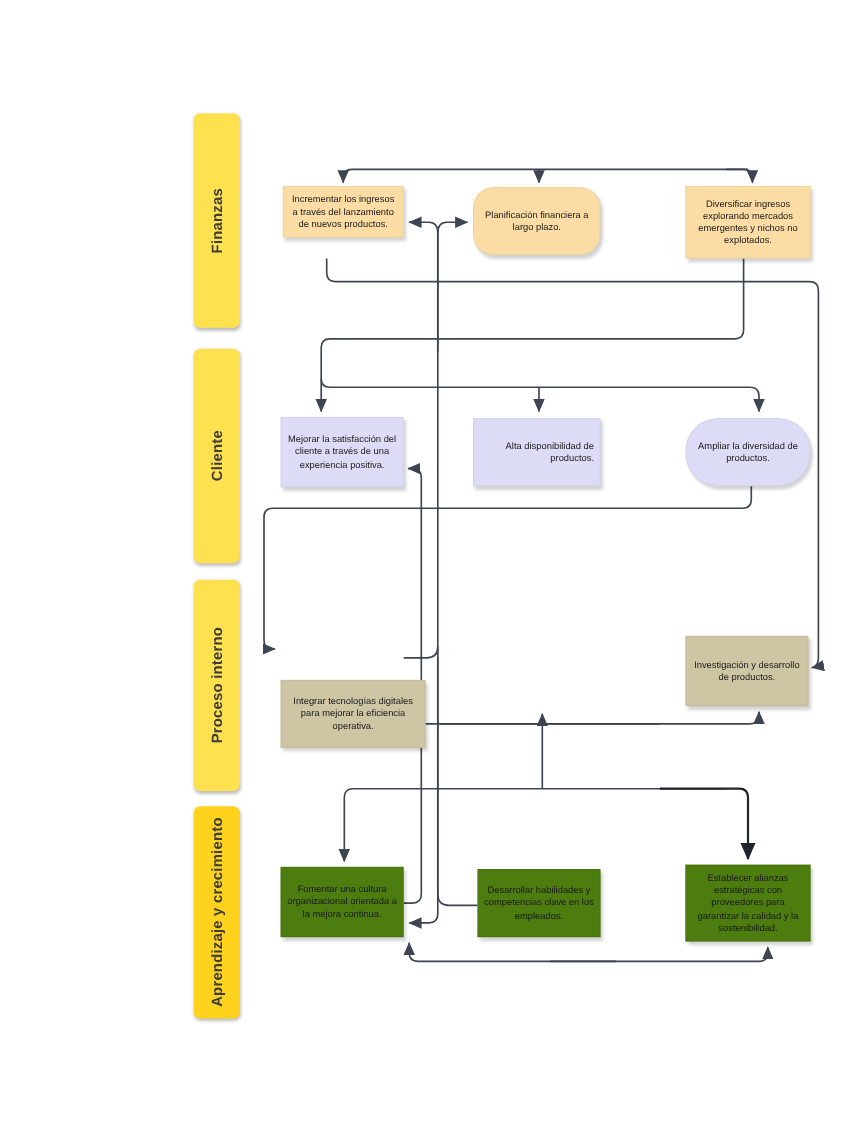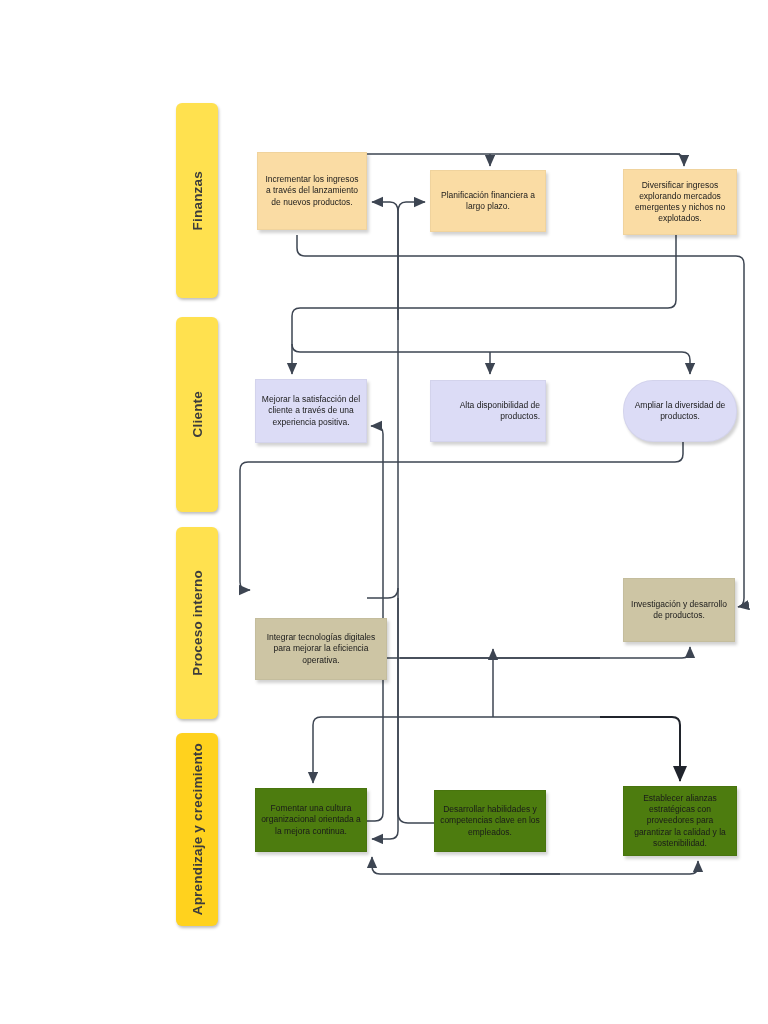--- a/index.html
+++ b/index.html
@@ -92,24 +92,24 @@
 
       <path d="M 660 717 L 321 717 Q 313 717 313 725 L 313 783" marker-end="url(#arr)"></path>
       <path d="M 493 717 L 493 649" marker-end="url(#arr)"></path>
       <path stroke="#20242C" stroke-width="2" d="M 600 717 L 672 717 Q 680 717 680 725 L 680 781" marker-end="url(#arrb)"></path>
 
       <path d="M 560 874 L 380 874 Q 372 874 372 866 L 372 857" marker-end="url(#arr)"></path>
       <path d="M 500 874 L 690 874 Q 698 874 698 866 L 698 861" marker-end="url(#arr)"></path>
     </g>
   </svg>
 
-  <div class="note nf" style="left:257px;top:152px;width:110px;height:78px;">
+  <div class="note nf" style="left:257px;top:169px;width:110px;height:47px;">
     <span>Incrementar los ingresos a través del lanzamiento de nuevos productos.</span>
   </div>
-  <div class="note nf" style="left:430px;top:170px;width:116px;height:62px;">
+  <div class="note nf" style="left:430px;top:170px;width:116px;height:62px;border-radius:19px;">
     <span>Planificación financiera a largo plazo.</span>
   </div>
   <div class="note nf" style="left:623px;top:169px;width:114px;height:66px;">
     <span>Diversificar ingresos explorando mercados emergentes y nichos no explotados.</span>
   </div>
 
   <div class="note nc" style="left:255px;top:379px;width:112px;height:64px;">
     <span>Mejorar la satisfacción del cliente a través de una experiencia positiva.</span>
   </div>
   <div class="note nc" style="left:430px;top:380px;width:116px;height:62px;text-align:right;">

